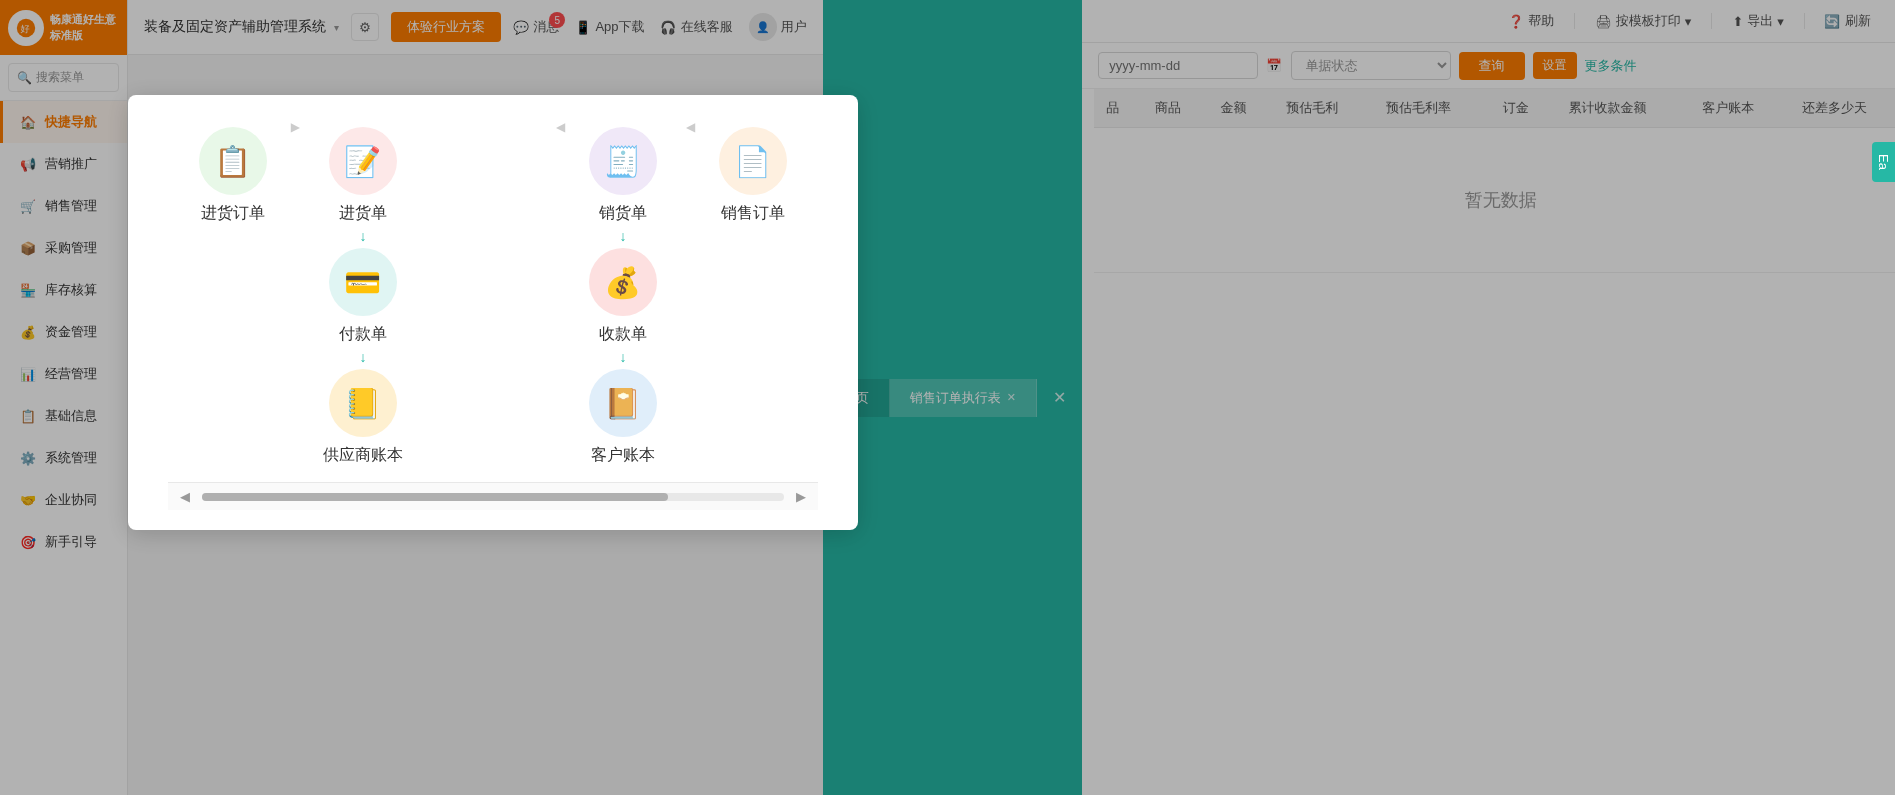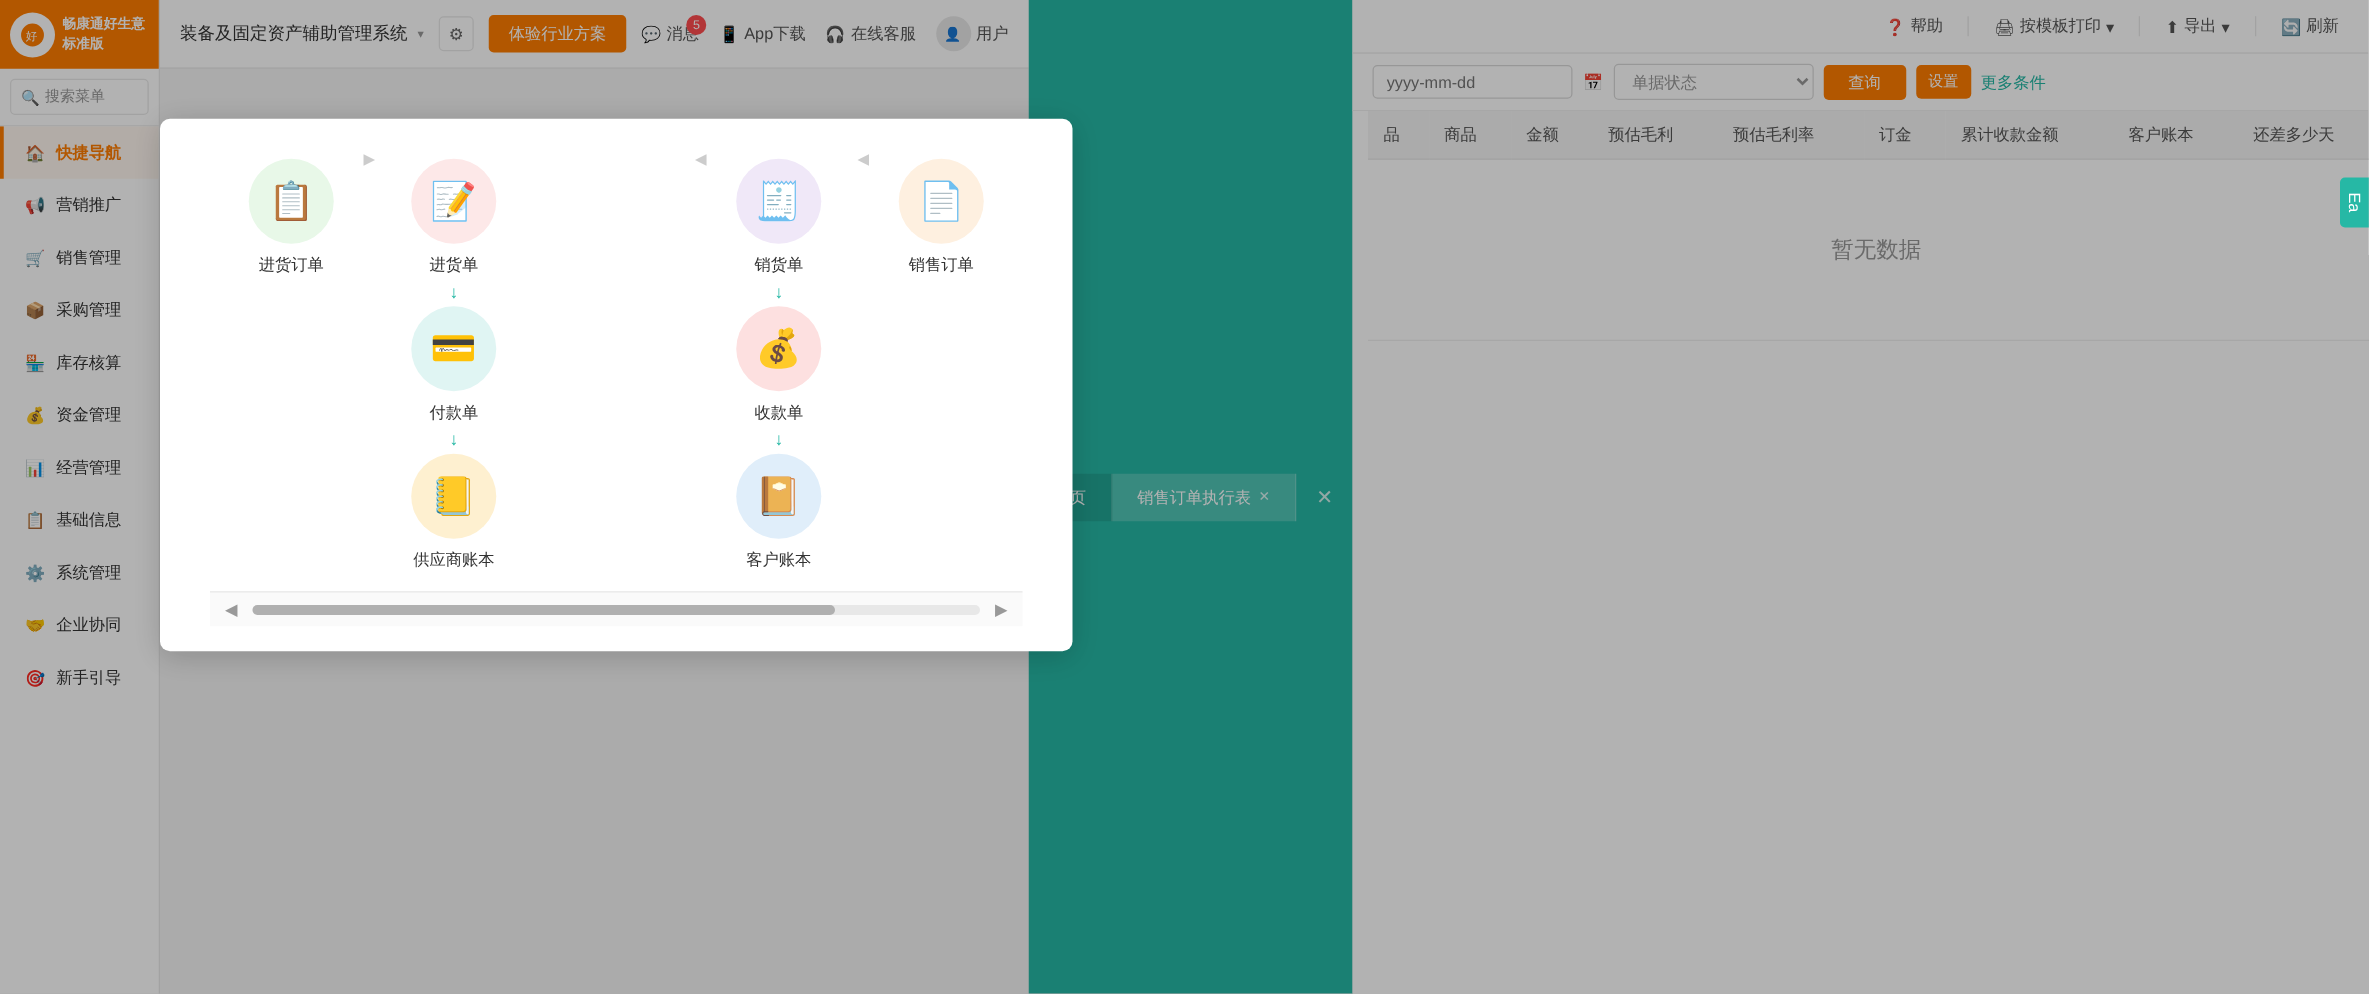--- a/index.html
+++ b/index.html
@@ -65,21 +65,21 @@
     td { padding: 10px 12px; border-bottom: 1px solid #f0f0f0; color: #333; white-space: nowrap; }
     .no-data { text-align: center; padding: 60px; color: #999; font-size: 18px; }
 
     
     .overlay { position: fixed; top: 0; left: 0; right: 0; bottom: 0; background: rgba(0,0,0,0.3); z-index: 100; display: flex; align-items: flex-start; justify-content: flex-start; padding-left: 128px; padding-top: 95px; }
     .popup { background: white; border-radius: 8px; width: 730px; max-height: 560px; overflow-y: auto; box-shadow: 0 4px 24px rgba(0,0,0,0.18); padding: 32px 40px 20px; position: relative; }
 
     
     .flow-section { display: flex; flex-direction: column; gap: 0; }
     .flow-circle { width: 68px; height: 68px; border-radius: 50%; display: flex; align-items: center; justify-content: center; font-size: 28px; margin-bottom: 8px; }
-    .flow-label { font-size: 13px; color: #333; text-align: center; }
+    .flow-label { font-size: 16px; color: #333; text-align: center; }
     .flow-col { display: flex; flex-direction: column; align-items: center; }
     .solid-arrow-down { color: #26b8a5; font-size: 14px; margin: 4px 0; }
 
     .flow-green { background: #e8f8e8; }
     .flow-red-light { background: #fde8e8; }
     .flow-purple { background: #f0e8f8; }
     .flow-orange { background: #fef0e0; }
     .flow-teal { background: #e0f5f3; }
     .flow-pink-red { background: #fde0e0; }
     .flow-orange2 { background: #fef0d0; }

